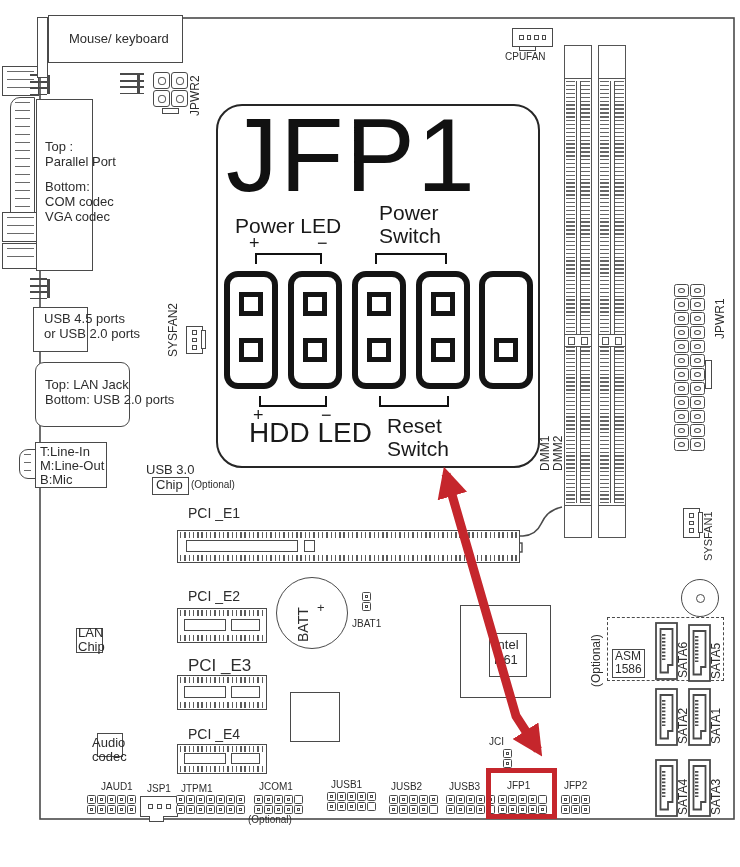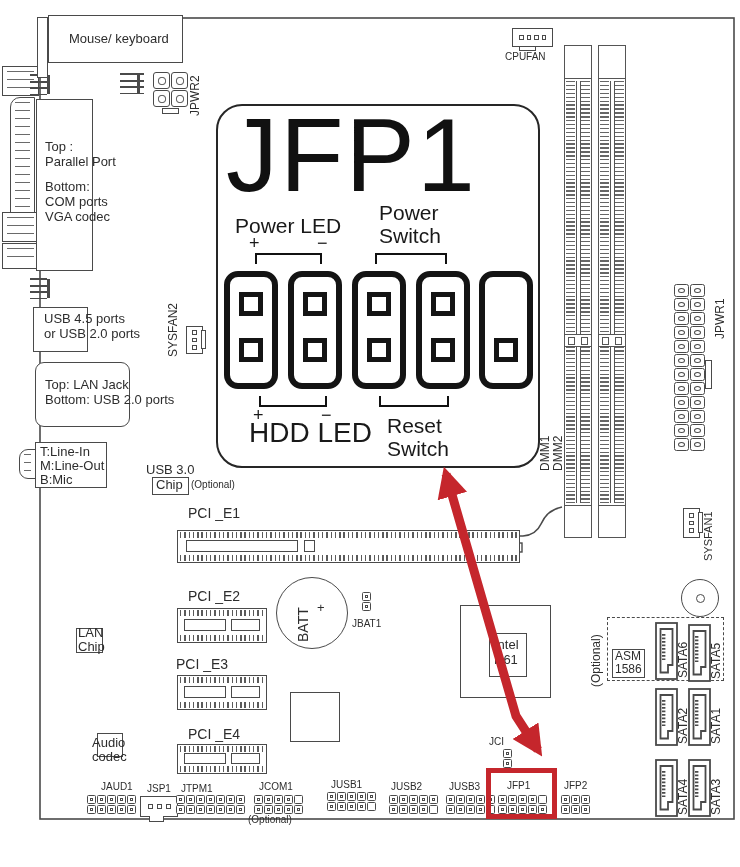--- a/index.html
+++ b/index.html
@@ -96,21 +96,21 @@
 
   <div class="box" style="left:37px;top:17px;width:11px;height:61px"></div>
   <div class="box" style="left:48px;top:15px;width:135px;height:48px">
     <span class="lbl" style="left:20px;top:13px;position:relative">Mouse/ keyboard</span>
   </div>
 
   <div class="box" style="left:36px;top:99px;width:57px;height:172px"></div>
   <span class="lbl" style="left:45px;top:140px">Top :</span>
   <span class="lbl" style="left:45px;top:155px">Parallel Port</span>
   <span class="lbl" style="left:45px;top:180px">Bottom:</span>
-  <span class="lbl" style="left:45px;top:195px">COM ports</span>
+  <span class="lbl" style="left:45px;top:195px">COM codec</span>
   <span class="lbl" style="left:45px;top:210px">VGA codec</span>
 
   <div class="box" style="left:33px;top:307px;width:55px;height:45px"></div>
   <span class="lbl" style="left:44px;top:312px">USB 4.5  ports</span>
   <span class="lbl" style="left:44px;top:327px">or USB 2.0 ports</span>
 
   <div class="box" style="left:35px;top:362px;width:95px;height:65px;border-radius:9px"></div>
   <span class="lbl" style="left:45px;top:378px">Top: LAN Jack</span>
   <span class="lbl" style="left:45px;top:393px">Bottom: USB 2.0 ports</span>
 
@@ -228,21 +228,21 @@
   </div>
 
   <span class="lbl" style="left:188px;top:588px;font-size:14px">PCI _E2</span>
   <div class="pci" style="left:177px;top:608px;width:90px;height:35px">
     <div class="teeth t-top"></div>
       <div class="teeth t-bot"></div>
     <div class="seg" style="left:6px;top:10px;width:42px;height:12px"></div>
     <div class="seg" style="left:53px;top:10px;width:29px;height:12px"></div>
   </div>
 
-  <span class="lbl" style="left:176px;top:656px;font-size:14px">PCI _E3</span>
+  <span class="lbl" style="left:188px;top:656px;font-size:17px">PCI _E3</span>
   <div class="pci" style="left:177px;top:675px;width:90px;height:35px">
     <div class="teeth t-top"></div>
       <div class="teeth t-bot"></div>
     <div class="seg" style="left:6px;top:10px;width:42px;height:12px"></div>
     <div class="seg" style="left:53px;top:10px;width:29px;height:12px"></div>
   </div>
 
   <span class="lbl" style="left:188px;top:726px;font-size:14px">PCI _E4</span>
   <div class="pci" style="left:177px;top:744px;width:90px;height:30px">
     <div class="teeth t-top"></div>

